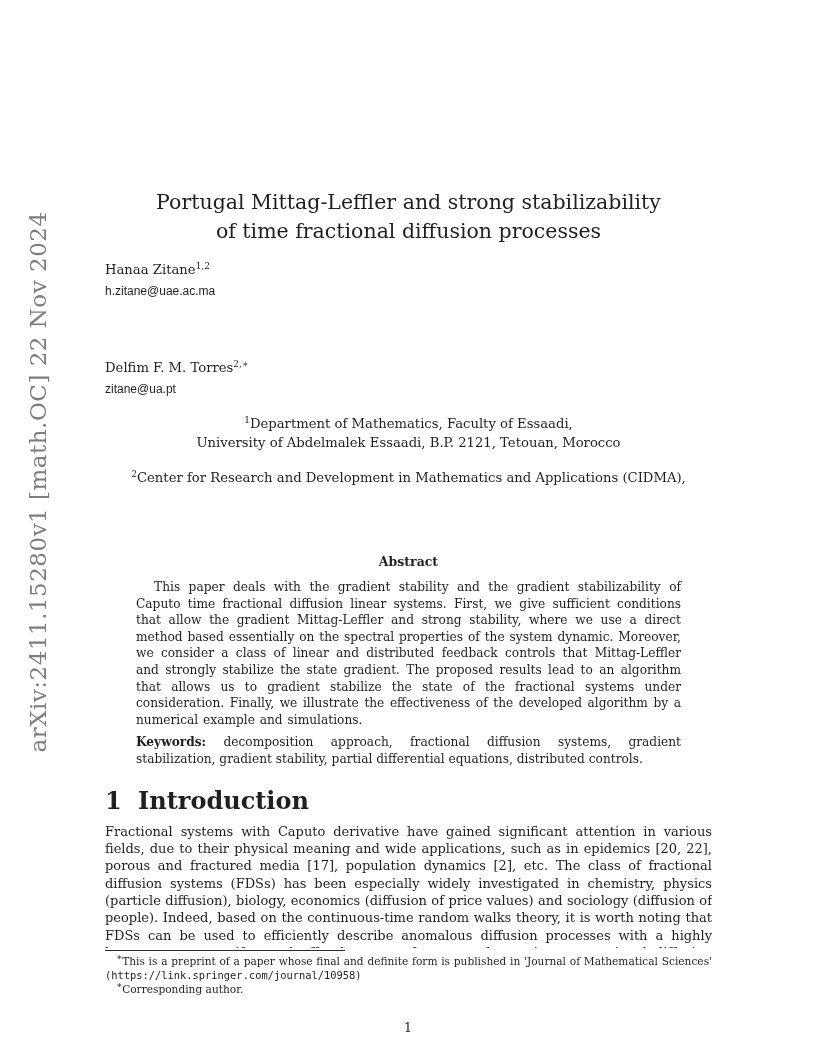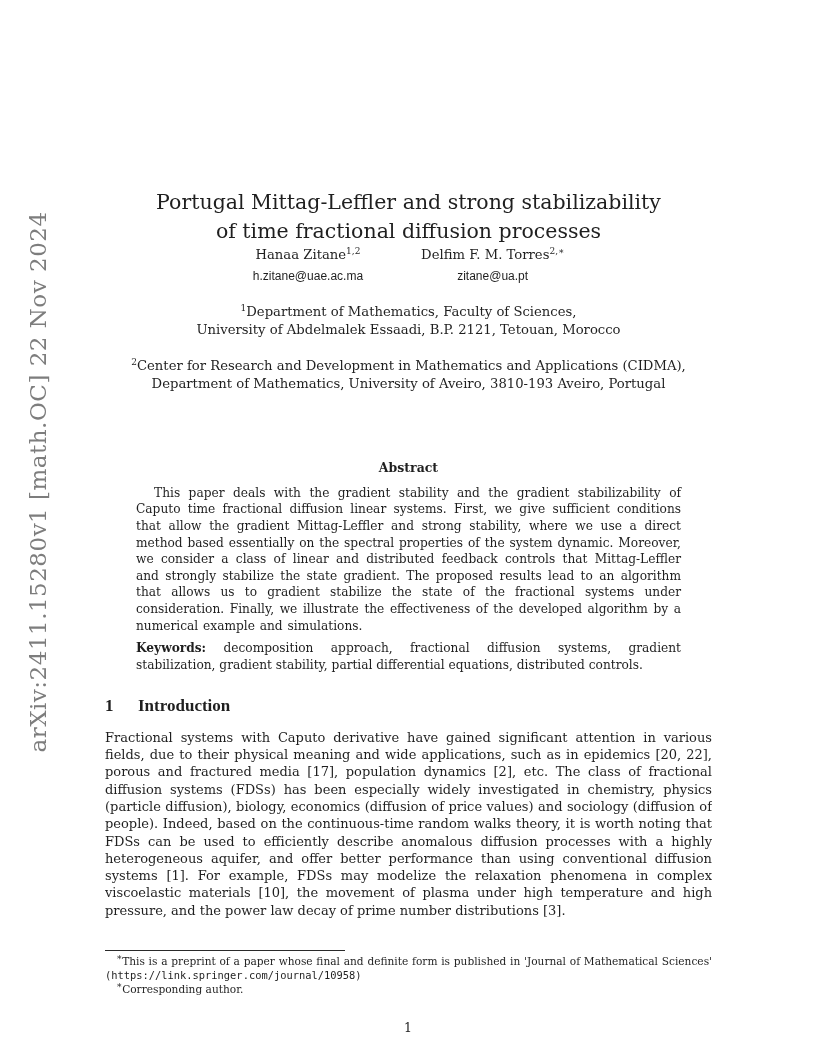--- a/index.html
+++ b/index.html
@@ -37,21 +37,23 @@
     font-size: 13px;
     line-height: 17.3px;
   }
 
   .title { text-align: center; font-size: 20.5px; line-height: 29px; font-weight: normal; margin: 0; }
 
   .authors-row {
     display: flex;
     justify-content: center;
     gap: 58px;
-    text-align: center;
+    margin-top: 15px;
+    text-align: left;
+    flex-direction: column;
   }
   .author-name { font-size: 13.2px; }
   .author-email { font-family: Liberation Sans, sans-serif; font-size: 12px; margin-top: 5px; }
   sup { font-size: 9px; line-height: 0; }
 
   .affiliation { text-align: center; margin-top: 17px; font-size: 13.2px; line-height: 18.5px; }
 
   .abstract-heading { text-align: center; font-weight: bold; font-size: 12.5px; margin-top: 65px; }
   .abstract-body {
     margin: 9px 31px 0 31px;
@@ -62,21 +64,21 @@
     word-spacing: 1px;
   }
   .keywords {
     margin: 6px 31px 0 31px;
     font-size: 12.2px;
     line-height: 16.6px;
     text-align: justify;
   }
   .msc { margin-top: 17px; font-size: 13px; text-align: left; }
 
-  .section-heading { font-size: 17px; font-weight: bold; margin: 24px 0 14px 0; font-family: Liberation Serif, serif; }
+  .section-heading { font-size: 24px; font-weight: bold; margin: 24px 0 14px 0; }
   .section-heading .secnum { display: inline-block; width: 33px; }
 
   .body-par { margin: 13px 0 0 0; text-align: justify; }
 
   
   .footnote-area {
     position: absolute;
     left: 105px;
     top: 950px;
     width: 607px;
@@ -115,27 +117,26 @@
         <div class="author-name"><span>Hanaa Zitane</span><sup>1,2</sup></div>
         <div class="author-email">h.zitane@uae.ac.ma</div>
       </div>
       <div class="author-col">
         <div class="author-name"><span>Delfim F. M. Torres</span><sup>2,∗</sup></div>
         <div class="author-email">zitane@ua.pt</div>
       </div>
     </div>
 
     <div class="affiliation">
-      <sup>1</sup><span>Department of Mathematics, Faculty of Sciences,</span><br>
+      <sup>1</sup><span>Department of Mathematics, Faculty of Essaadi,</span><br>
       <span>University of Abdelmalek Essaadi, B.P. 2121, Tetouan, Morocco</span>
     </div>
 
     <div class="affiliation">
       <sup>2</sup><span>Center for Research and Development in Mathematics and Applications (CIDMA),</span><br>
-      <span>Department of Mathematics, University of Aveiro, 3810-193 Aveiro, Portugal</span>
     </div>
 
     <div class="abstract-heading">Abstract</div>
     <p class="abstract-body">This paper deals with the gradient stability and the gradient stabilizability of Caputo time fractional diffusion linear systems. First, we give sufficient conditions that allow the gradient Mittag-Leffler and strong stability, where we use a direct method based essentially on the spectral properties of the system dynamic. Moreover, we consider a class of linear and distributed feedback controls that Mittag-Leffler and strongly stabilize the state gradient. The proposed results lead to an algorithm that allows us to gradient stabilize the state of the fractional systems under consideration. Finally, we illustrate the effectiveness of the developed algorithm by a numerical example and simulations.</p>
 
     <p class="keywords"><b>Keywords:</b><span> decomposition approach, fractional diffusion systems, gradient stabilization, gradient stability, partial differential equations, distributed controls.</span></p>
 
 
     <h2 class="section-heading"><span class="secnum">1</span><span>Introduction</span></h2>
 

